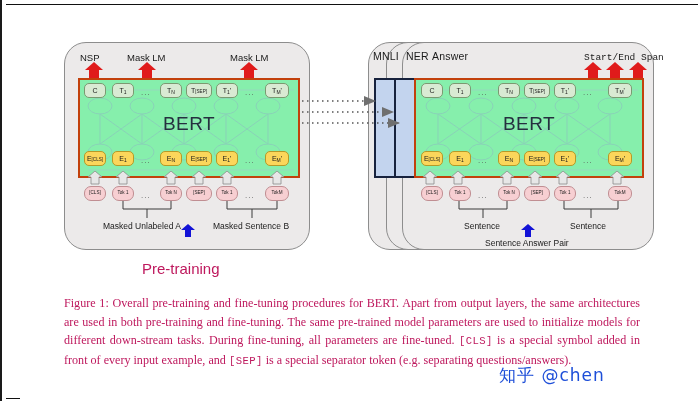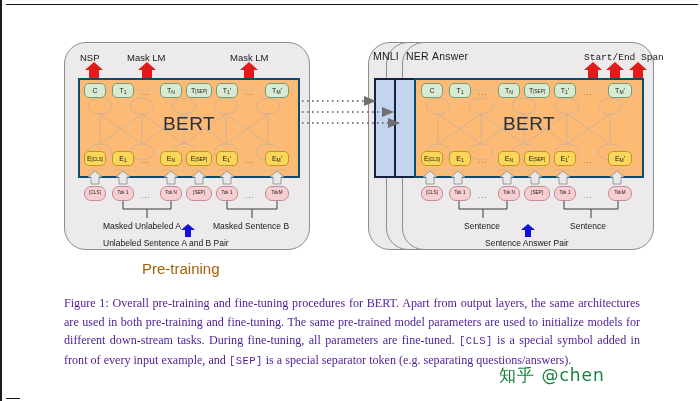--- a/index.html
+++ b/index.html
@@ -64,22 +64,22 @@
     white-space: nowrap;
     z-index: 3;
   }
   .tab-mnli { left: 371px; top: 50px; }
   .tab-ner  { left: 404px; top: 50px; }
   .tab-squad{ left: 430px; top: 50px; }
 
   
   .bert-block {
     position: absolute;
-    background: #fdba74;
-    border: 2px solid #0c4a6e;
+    background: #86efac;
+    border: 2px solid #c2410c;
     box-sizing: border-box;
     overflow: hidden;
   }
   .bert-pre { left: 76px;  top: 78px; width: 222px; height: 100px; z-index: 3;}
   .bert-sq  { left: 412px; top: 78px; width: 230px; height: 100px; z-index: 3;}
   .bert-stub {
     position: absolute;
     background: #c3d4ee;
     border: 2px solid #17223d;
     box-sizing: border-box;
@@ -155,50 +155,50 @@
     font-size: 8.5px;
     color: #1a1a1a;
     white-space: nowrap;
     z-index: 5;
   }
   .bracket { position: absolute; z-index: 4; }
 
   .stage-title {
     position: absolute;
     font-size: 15px;
-    color: #a16207;
+    color: #be185d;
     white-space: nowrap;
   }
   .title-pre { left: 140px; top: 260px; }
   .title-ft  { left: 487px; top: 260px; }
 
   .dotted-arrows { position: absolute; left: 300px; top: 96px; z-index: 4; }
 
   
   .caption {
     position: absolute;
     left: 62px;
     top: 294px;
     width: 576px;
     font-family: "Liberation Serif", serif;
     font-size: 12.1px;
     line-height: 18.6px;
-    color: #4c1d95;
+    color: #be185d;
     text-align: justify;
   }
   .caption .mono {
     font-family: "Liberation Mono", monospace;
     font-size: 10.6px;
     letter-spacing: .4px;
   }
   .watermark {
     position: absolute;
     left: 497px; top: 364px;
     font-size: 17px;
-    color: #15803d;
+    color: #1d4ed8;
     letter-spacing: 1px;
     font-family: "DejaVu Sans", sans-serif;
     white-space: nowrap;
   }
 </style>
 </head>
 <body>
 
 <div class="page">
   <div class="page-top-rule"></div>
@@ -330,21 +330,20 @@
         <path d="M59 0 L59 8 L107 8 L107 0 M83 8 L83 17"></path>
         <path d="M163 0 L163 8 L213 8 L213 0 M188 8 L188 17"></path>
       </g>
     </svg>
     <div class="seg-label" style="left:101px; top:221px;">Masked Unlabeled A</div>
     <div class="seg-label" style="left:211px; top:221px;">Masked Sentence B</div>
 
     <svg class="blue-arrow" style="left:178px; top:224px;" width="16" height="14">
       <path d="M5 13 L5 6 L1 6 L8 0 L15 6 L11 6 L11 13 Z" fill="#1212d6"></path>
     </svg>
-    <div class="pair-label" style="left:101px; top:238px;">Unlabeled Sentence A and B Pair</div>
 
     <svg class="dotted-arrows" width="100" height="34">
       <g stroke="#555" stroke-width="1.6" stroke-dasharray="1.5,3.5" fill="none">
         <line x1="0" y1="5" x2="62" y2="5"></line>
         <line x1="0" y1="16" x2="80" y2="16"></line>
         <line x1="0" y1="27" x2="98" y2="27"></line>
       </g>
       <g fill="#6f6f6f">
         <path d="M62 0 L74 5 L62 10 Z"></path>
         <path d="M80 11 L92 16 L80 21 Z"></path>

